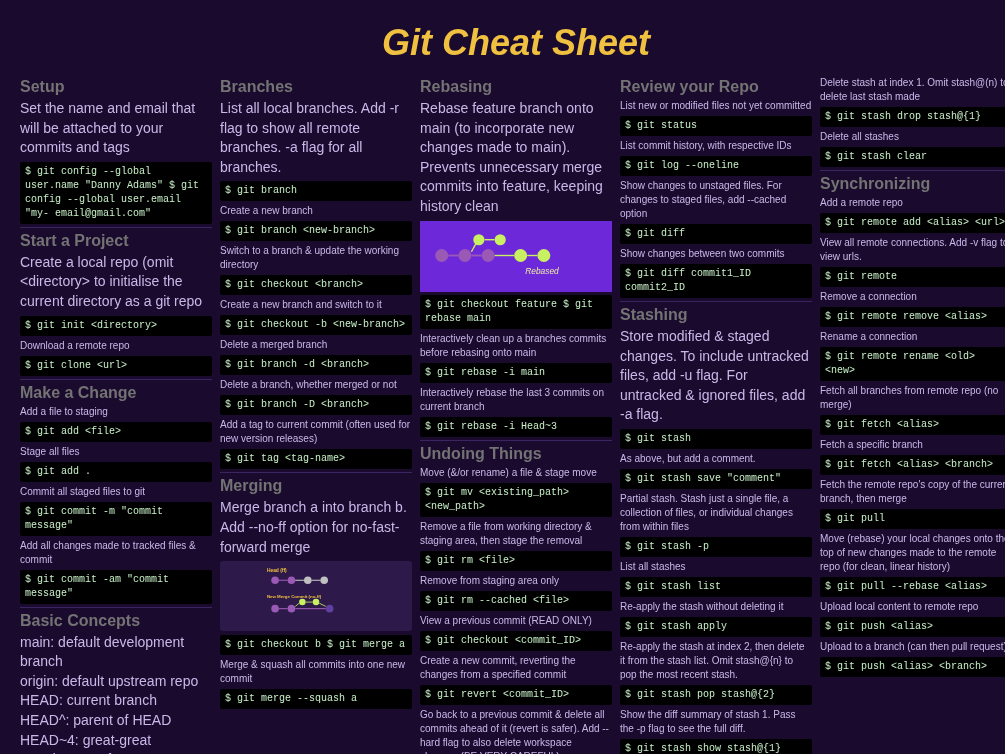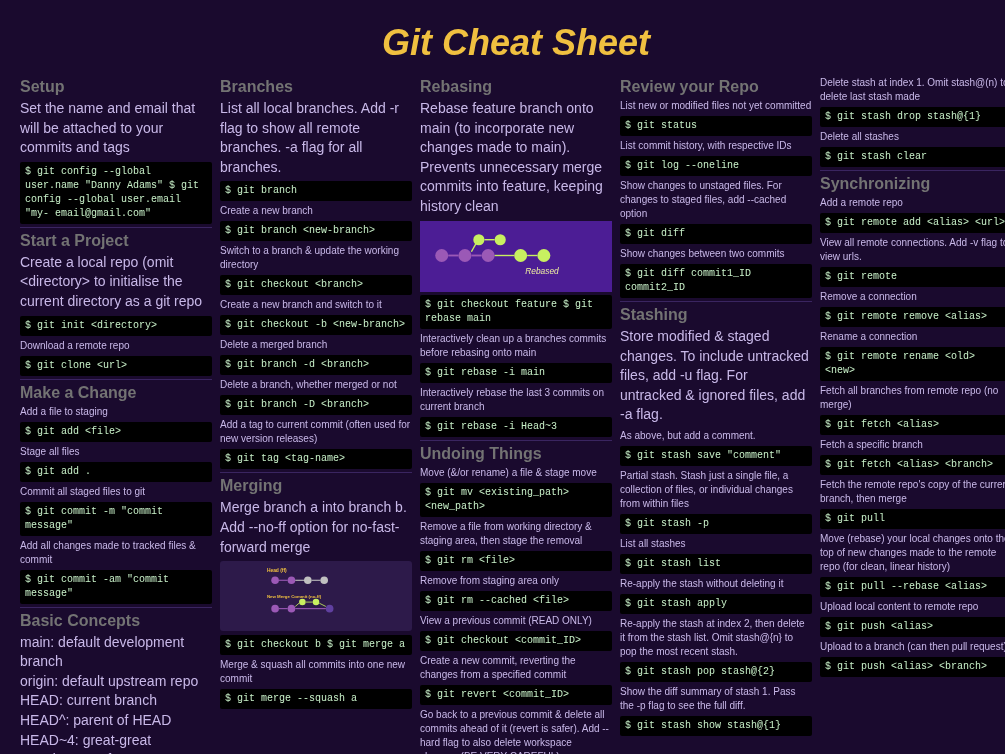--- a/index.html
+++ b/index.html
@@ -83,21 +83,21 @@
       margin: 4px 0;
       border-radius: 3px;
       text-align: center;
     }
     .merge-diagram svg {
       width: 100%;
       height: 60px;
     }
     
     .rebase-diagram {
-      background: #4c1d95;
+      background: #6d28d9;
       padding: 2px;
       margin: 2px 0;
       text-align: center;
     }
     .rebase-diagram svg {
       width: 100%;
       height: 65px;
     }
 
     .footer-text {
@@ -301,20 +301,21 @@
       <div class="sub-text">Show changes between two commits</div>
       <div class="code-block">$ git diff commit1_ID
 commit2_ID</div>
     </div>
 
     <hr class="divider">
 
     <div>
       <div class="section-title">Stashing</div>
       <div class="section-text">Store modified &amp; staged changes. To include untracked files, add -u flag. For untracked &amp; ignored files, add -a flag.</div>
+      <div class="code-block">$ git stash</div>
       <div class="sub-text">As above, but add a comment.</div>
       <div class="code-block">$ git stash save "comment"</div>
       <div class="sub-text">Partial stash. Stash just a single file, a collection of files, or individual changes from within files</div>
       <div class="code-block">$ git stash -p</div>
       <div class="sub-text">List all stashes</div>
       <div class="code-block">$ git stash list</div>
       <div class="sub-text">Re-apply the stash without deleting it</div>
       <div class="code-block">$ git stash apply</div>
       <div class="sub-text">Re-apply the stash at index 2, then delete it from the stash list. Omit stash@{n} to pop the most recent stash.</div>
       <div class="code-block">$ git stash pop stash@{2}</div>

